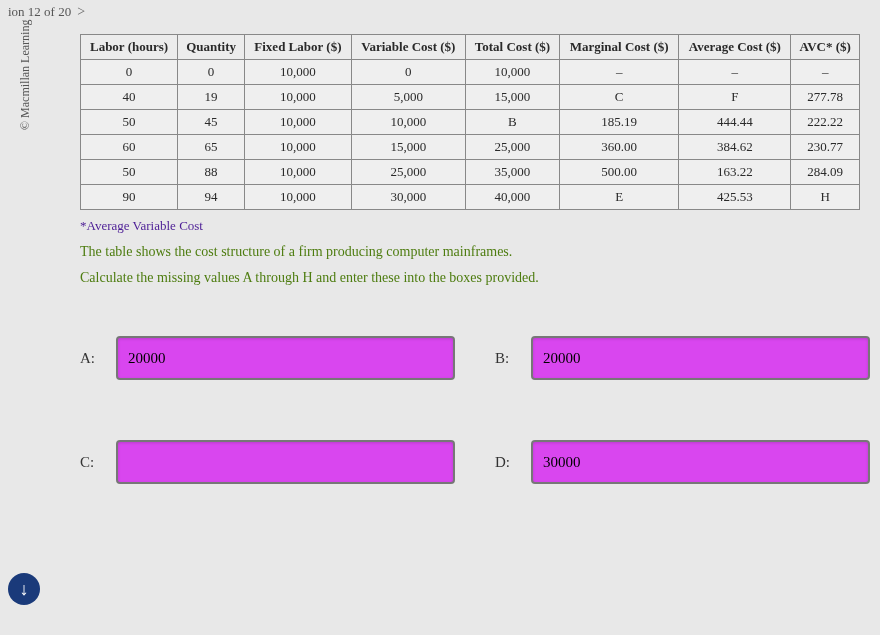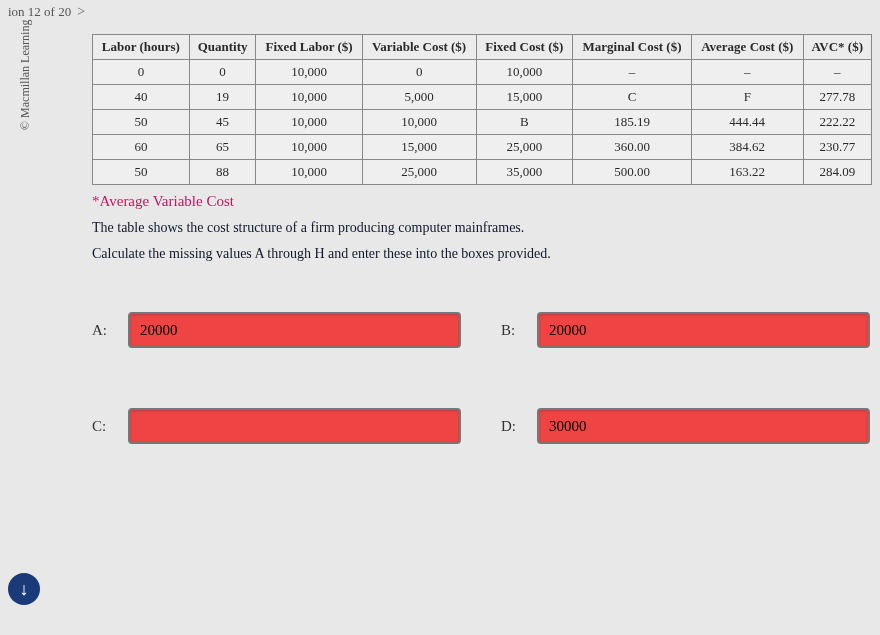--- a/index.html
+++ b/index.html
@@ -26,48 +26,47 @@
       left: 18px;
       top: 130px;
       transform: rotate(-90deg);
       transform-origin: left top;
       font-size: 12px;
       color: #555;
       white-space: nowrap;
     }
     .content {
       padding: 10px 10px 10px 80px;
-      margin-left: 12px;
     }
     table {
       border-collapse: collapse;
       background: #f0f0f0;
       width: 780px;
       font-size: 13px;
     }
     th, td {
       border: 1px solid #888;
       padding: 4px 6px;
       text-align: center;
       vertical-align: middle;
       background: #efefef;
     }
     th {
       font-weight: bold;
       background: #ececec;
     }
     .footnote {
-      font-size: 15px;
+      font-size: 13px;
       margin: 8px 0 4px 0;
-      color: #be185d;
+      color: #4c1d95;
     }
     .instructions {
       font-size: 14px;
       margin: 10px 0 6px 0;
-      color: #0f172a;
+      color: #4d7c0f;
     }
     .answers {
       margin-top: 50px;
       padding-left: 0;
     }
     .answer-row {
       display: flex;
       align-items: center;
       gap: 40px;
       margin-bottom: 60px;
@@ -78,24 +77,24 @@
       gap: 12px;
       flex: 1;
     }
     .answer-label {
       font-size: 15px;
       color: #333;
       min-width: 24px;
     }
     .answer-input {
       flex: 1;
-      height: 36px;
+      height: 44px;
       border: 2px solid #777;
       border-radius: 4px;
-      background: #ef4444;
+      background: #d946ef;
       padding: 0 10px;
       font-size: 15px;
       font-family: inherit;
       box-shadow: inset 0 1px 3px rgba(0,0,0,0.15);
     }
     .down-arrow-btn {
       position: absolute;
       left: 8px;
       bottom: 30px;
       width: 32px;
@@ -123,21 +122,21 @@
 
 <div class="content">
 
   <table>
     <thead>
       <tr>
         <th>Labor (hours)</th>
         <th>Quantity</th>
         <th>Fixed Labor ($)</th>
         <th>Variable Cost ($)</th>
-        <th>Fixed Cost ($)</th>
+        <th>Total Cost ($)</th>
         <th>Marginal Cost ($)</th>
         <th>Average Cost ($)</th>
         <th>AVC* ($)</th>
       </tr>
     </thead>
     <tbody id="table-body">
         <tr>
           <td>0</td>
           <td>0</td>
           <td>10,000</td>
@@ -180,20 +179,30 @@
         <tr>
           <td>50</td>
           <td>88</td>
           <td>10,000</td>
           <td>25,000</td>
           <td>35,000</td>
           <td>500.00</td>
           <td>163.22</td>
           <td>284.09</td>
         </tr>
+        <tr>
+          <td>90</td>
+          <td>94</td>
+          <td>10,000</td>
+          <td>30,000</td>
+          <td>40,000</td>
+          <td>E</td>
+          <td>425.53</td>
+          <td>H</td>
+        </tr>
       </tbody>
   </table>
 
   <p class="footnote">*Average Variable Cost</p>
   <p class="instructions">The table shows the cost structure of a firm producing computer mainframes.</p>
   <p class="instructions">Calculate the missing values A through H and enter these into the boxes provided.</p>
 
   <div class="answers">
     <div class="answer-row">
       <div class="answer-group">

